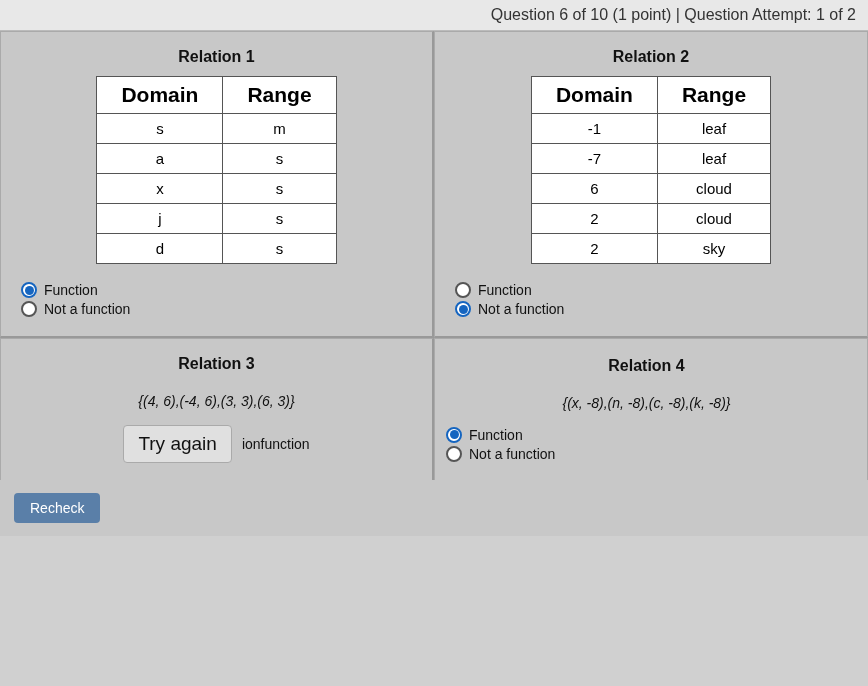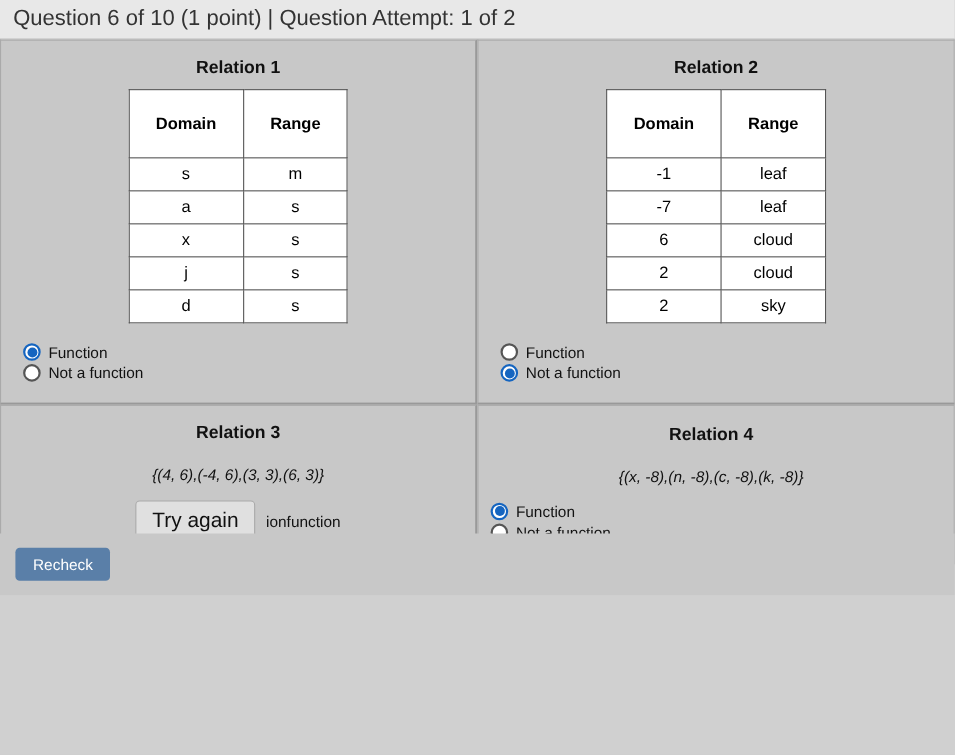--- a/index.html
+++ b/index.html
@@ -7,23 +7,24 @@
       font-family: Arial, sans-serif;
       background: #d0d0d0;
       width: 868px;
       height: 686px;
       overflow: hidden;
       font-size: 15px;
     }
     .header {
       background: #e8e8e8;
       padding: 6px 12px;
-      font-size: 20px;
+      font-size: 16px;
       color: #333;
       border-bottom: 1px solid #bbb;
+      text-align: right;
     }
     .main-grid {
       display: grid;
       grid-template-columns: 1fr 1fr;
       grid-template-rows: 1fr 1fr;
       width: 868px;
       height: 449px;
     }
     .quadrant {
       background: #c8c8c8;
@@ -39,24 +40,24 @@
       margin-bottom: 10px;
       color: #111;
     }
     table {
       border-collapse: collapse;
       background: white;
       margin-bottom: 14px;
     }
     th {
       border: 1px solid #555;
-      padding: 22px 24px;
+      padding: 6px 24px;
       background: white;
       font-weight: bold;
-      font-size: 15px;
+      font-size: 21px;
       text-align: center;
     }
     td {
       border: 1px solid #555;
       padding: 6px 24px;
       text-align: center;
       font-size: 15px;
       background: white;
     }
     .radio-group {

